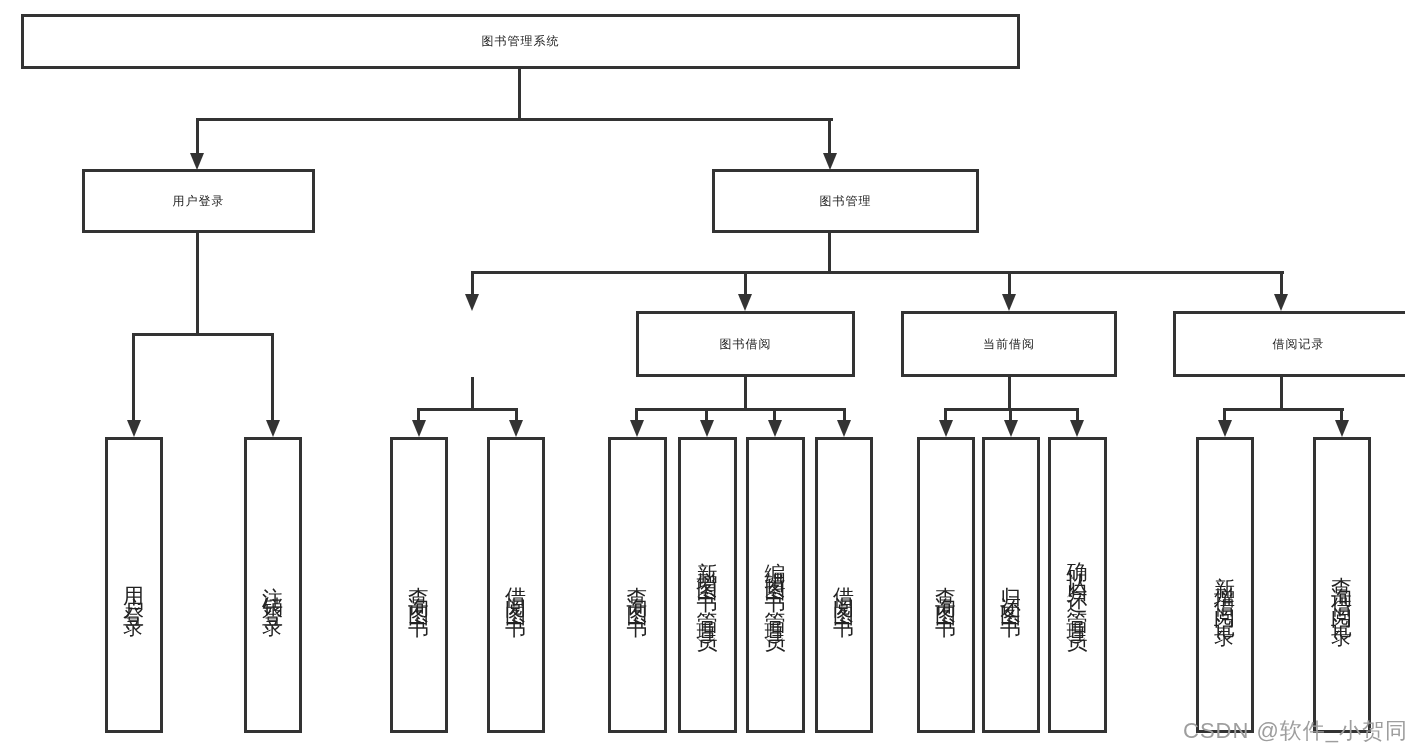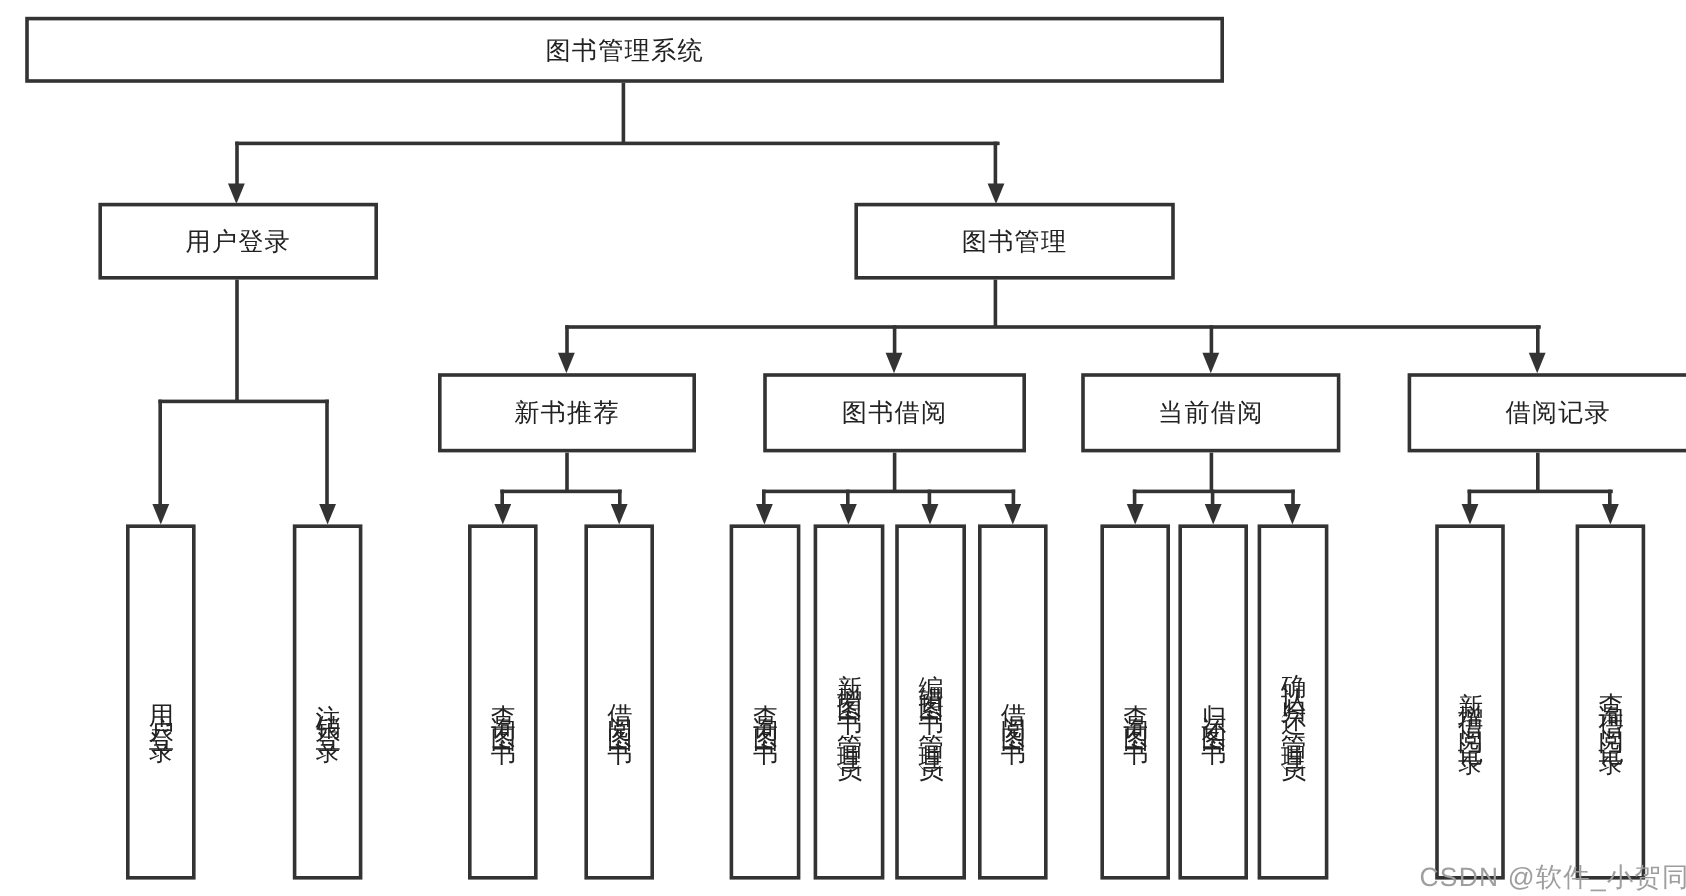--- a/index.html
+++ b/index.html
@@ -16,21 +16,21 @@
   }
   .box {
     position: absolute;
     box-sizing: border-box;
     border: 3px solid var(--line, #333333);
     background: #ffffff;
     display: flex;
     align-items: center;
     justify-content: center;
     color: var(--text, #222222);
-    font-size: 21px;
+    font-size: 12px;
     letter-spacing: 1px;
     text-align: center;
     z-index: 2;
   }
   .leaf {
     writing-mode: vertical-rl;
     text-orientation: mixed;
     font-size: 21px;
     letter-spacing: 10px;
     line-height: 1;
@@ -90,21 +90,20 @@
   <div class="hline" style="left:471px;top:271px;width:813px"></div>
   <div class="vline" style="left:471px;top:271px;height:25px"></div>
   <div class="arrow" style="left:465px;top:294px"></div>
   <div class="vline" style="left:744px;top:271px;height:25px"></div>
   <div class="arrow" style="left:738px;top:294px"></div>
   <div class="vline" style="left:1008px;top:271px;height:25px"></div>
   <div class="arrow" style="left:1002px;top:294px"></div>
   <div class="vline" style="left:1280px;top:271px;height:25px"></div>
   <div class="arrow" style="left:1274px;top:294px"></div>
 
-  <div class="box" style="left:365px;top:311px;width:215px;height:66px">新书推荐</div>
   <div class="box" style="left:636px;top:311px;width:219px;height:66px">图书借阅</div>
   <div class="box" style="left:901px;top:311px;width:216px;height:66px">当前借阅</div>
   <div class="box" style="left:1173px;top:311px;width:251px;height:66px">借阅记录</div>
 
   <div class="vline" style="left:471px;top:377px;height:33px"></div>
   <div class="hline" style="left:417px;top:408px;width:101px"></div>
   <div class="vline" style="left:417px;top:408px;height:13px"></div>
   <div class="arrow" style="left:412px;top:420px"></div>
   <div class="vline" style="left:515px;top:408px;height:13px"></div>
   <div class="arrow" style="left:509px;top:420px"></div>

